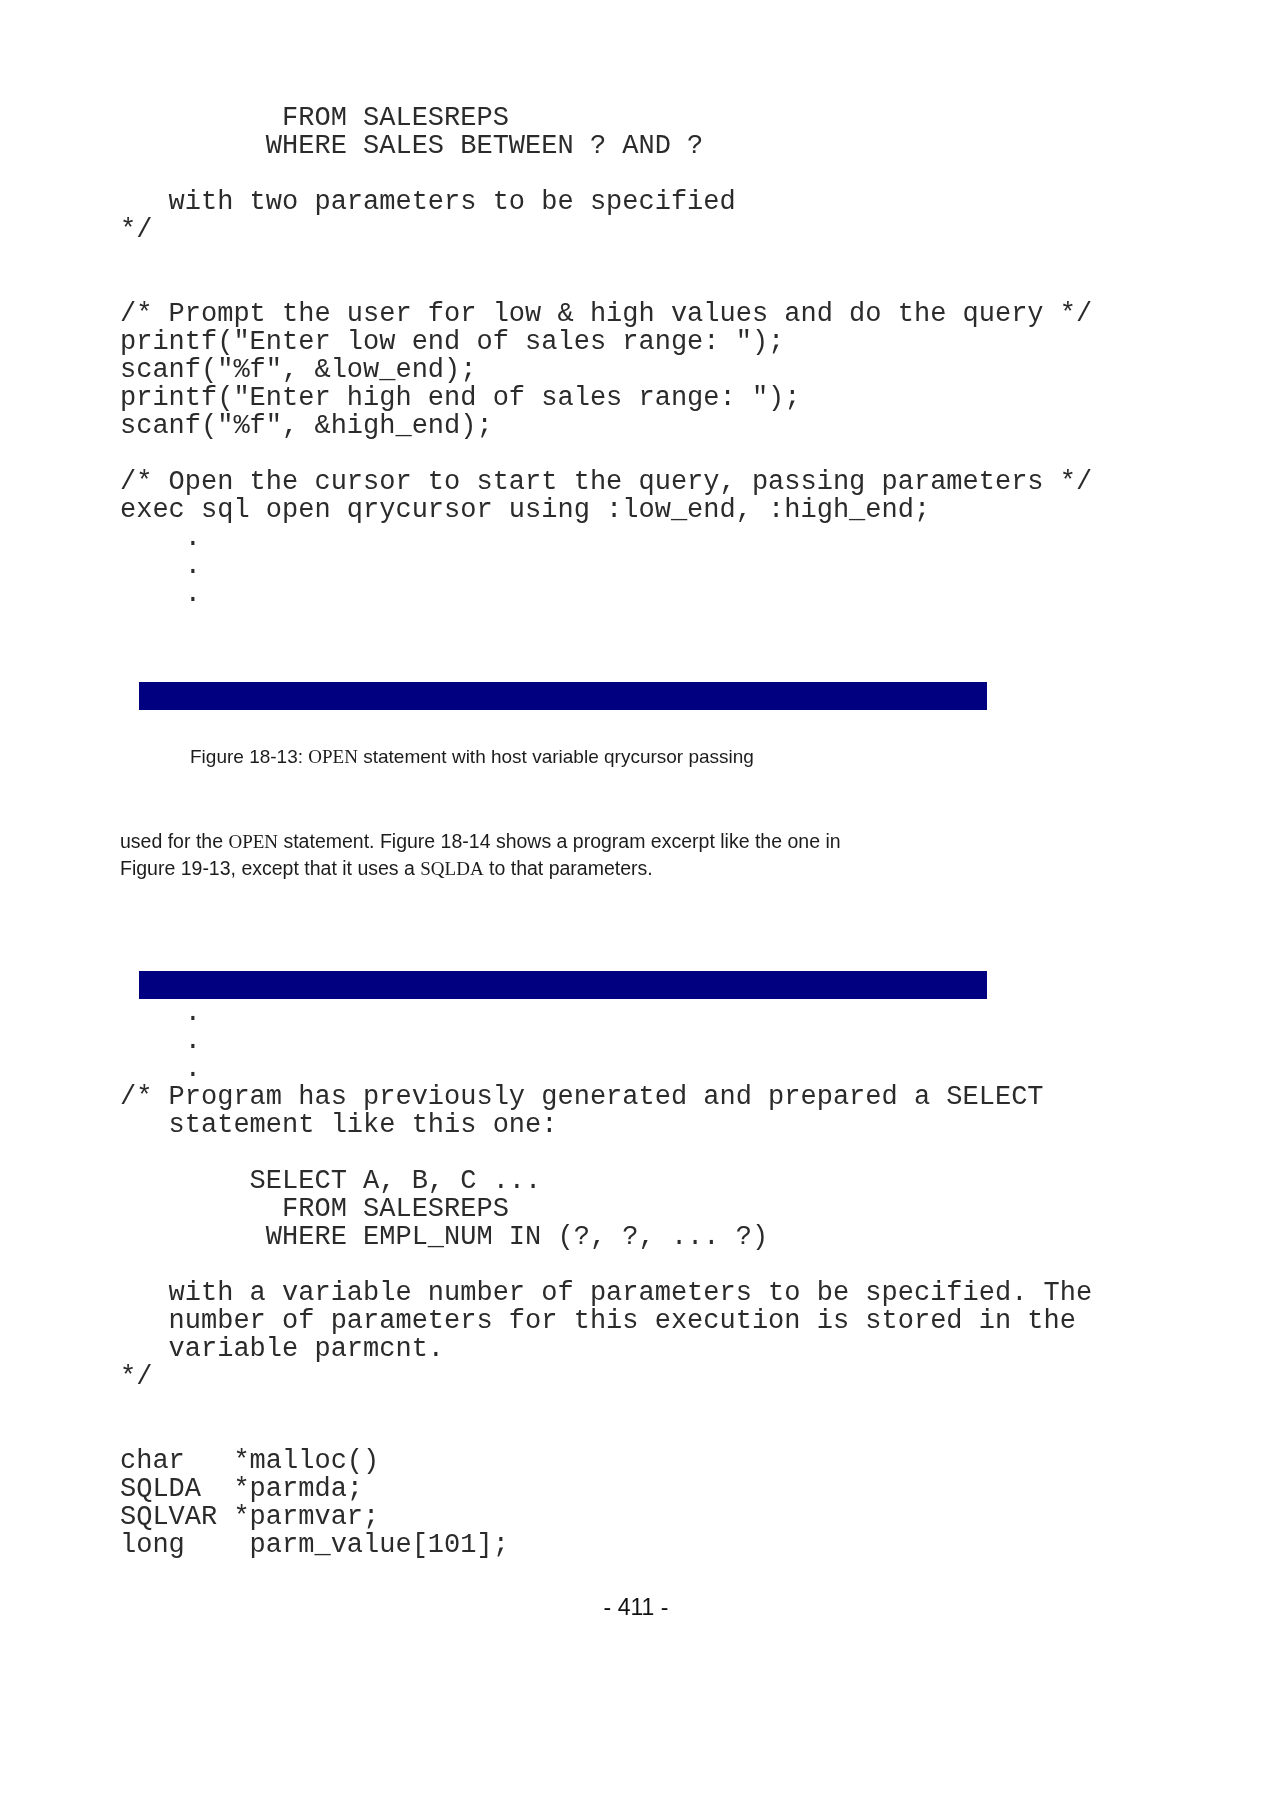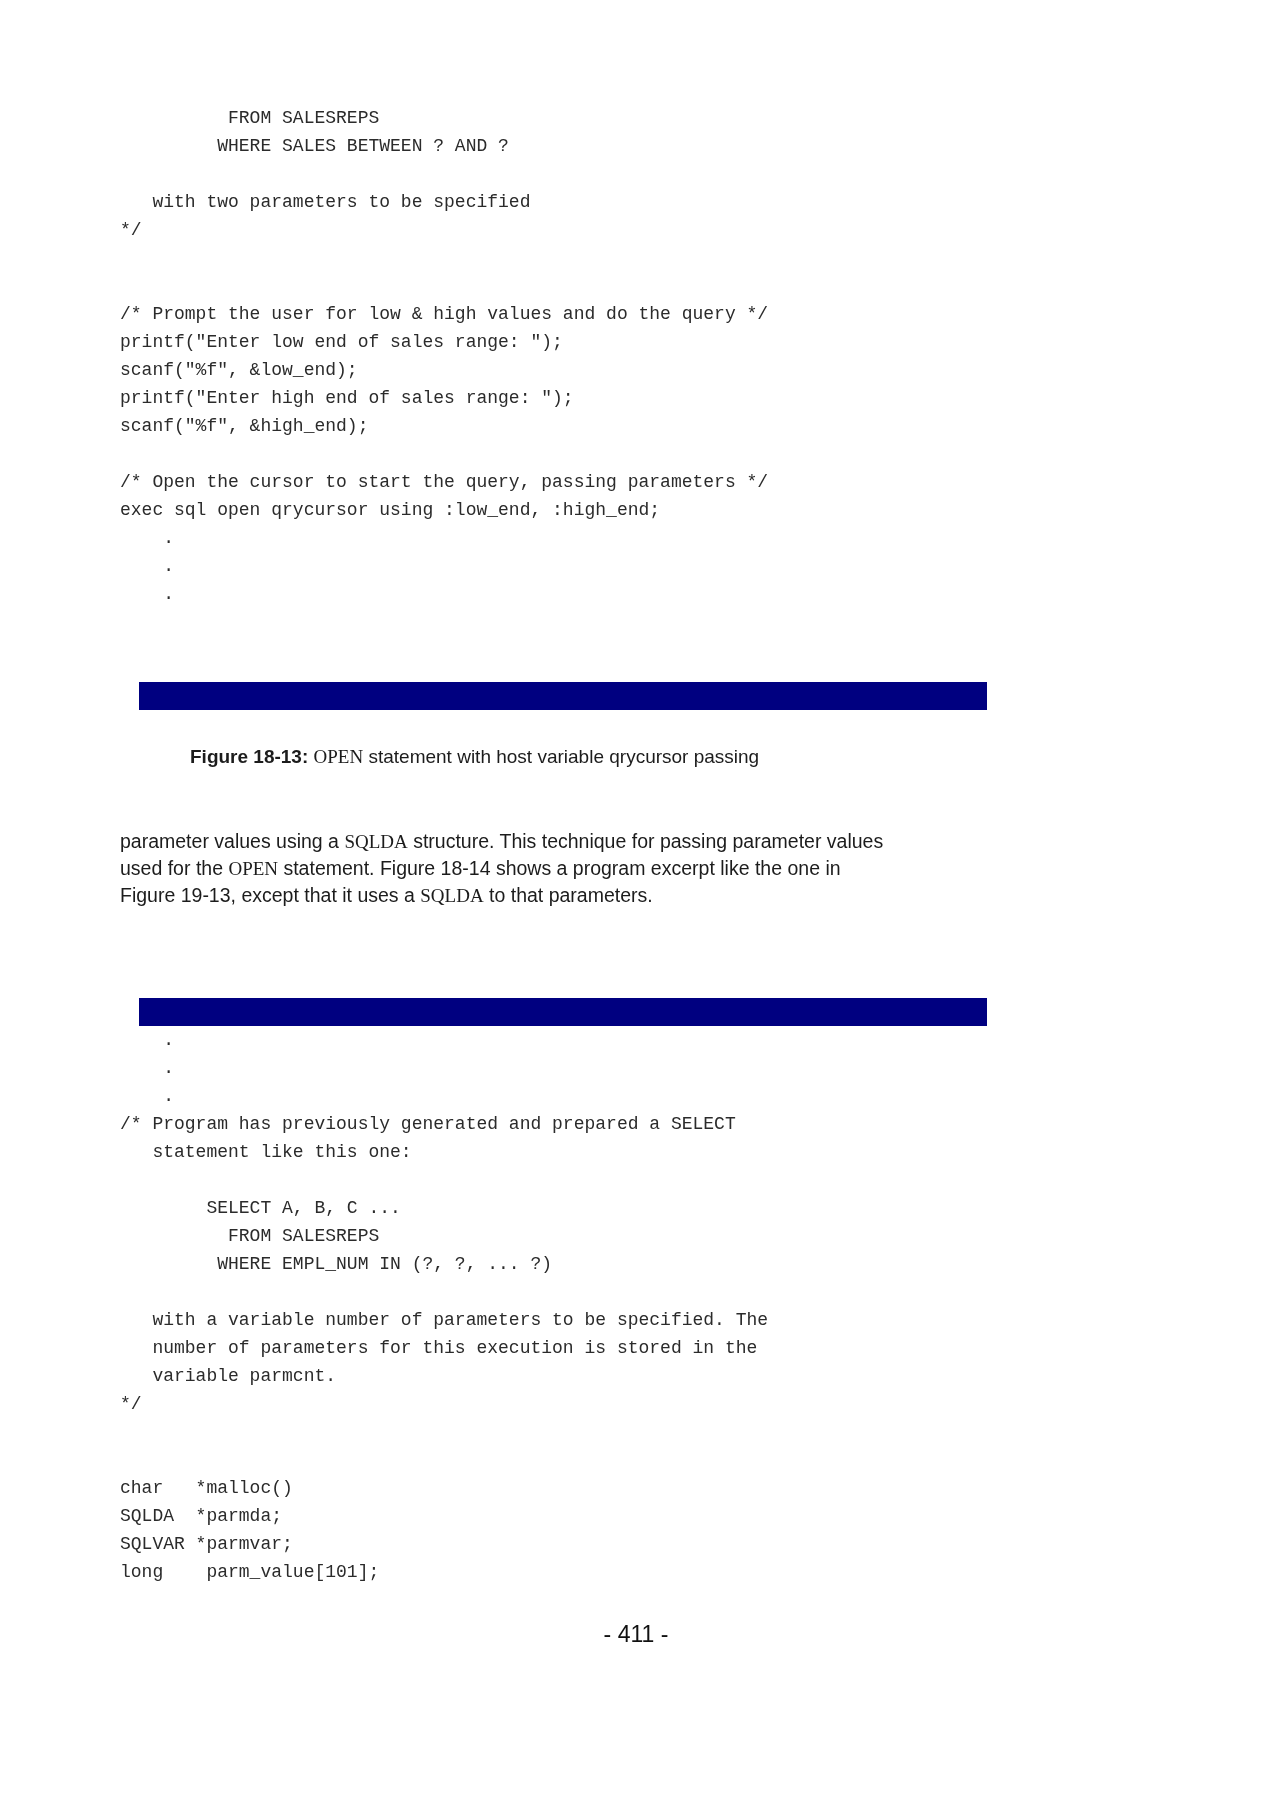--- a/index.html
+++ b/index.html
@@ -18,21 +18,21 @@
     position: relative;
     width: 1272px;
     height: 1800px;
     padding-top: 104px;
     padding-left: 120px;
     box-sizing: border-box;
   }
   pre.code {
     margin: 0;
     font-family: "Liberation Mono", monospace;
-    font-size: 18px;
+    font-size: 27px;
     line-height: 28px;
     color: #2b2b2b;
     white-space: pre;
   }
   .figure-bar {
     width: 848px;
     height: 28px;
     margin-left: 19px;
     background: #000080;
   }
@@ -43,21 +43,21 @@
     margin-top: 89px;
   }
   .figure-caption {
     margin-top: 34px;
     margin-left: 70px;
     font-size: 19px;
     line-height: 25px;
     color: #1c1c1c;
   }
   .figure-caption .bold {
-    font-weight: bold;
+    font-weight: normal;
   }
   .mono {
     font-family: Liberation Serif, serif;
     font-size: 19px;
     margin-top: 20px;
   }
   .body-paragraph {
     margin-top: 59px;
     font-size: 19.5px;
     line-height: 27px;
@@ -99,21 +99,20 @@
 exec sql open qrycursor using :low_end, :high_end;
     .
     .
     .</pre>
 
   <div class="figure-bar first" style="background: rgb(0, 0, 128);"></div>
 
   <div class="figure-caption"><span class="bold">Figure 18-13: </span><span class="mono">OPEN</span><span> statement with host variable qrycursor passing</span></div>
 
   <div class="body-paragraph">
-      <div><span>parameter values using a </span><span class="mono">SQLDA</span><span> structure. This technique for passing parameter values</span></div>
       <div><span>used for the </span><span class="mono">OPEN</span><span> statement. Figure 18-14 shows a program excerpt like the one in</span></div>
       <div><span>Figure 19-13, except that it uses a </span><span class="mono">SQLDA</span><span> to that parameters.</span></div>
     </div>
 
   <div class="figure-bar second" style="background: rgb(0, 0, 128);"></div>
 
   <pre class="code code-second">    .
     .
     .
 /* Program has previously generated and prepared a SELECT

